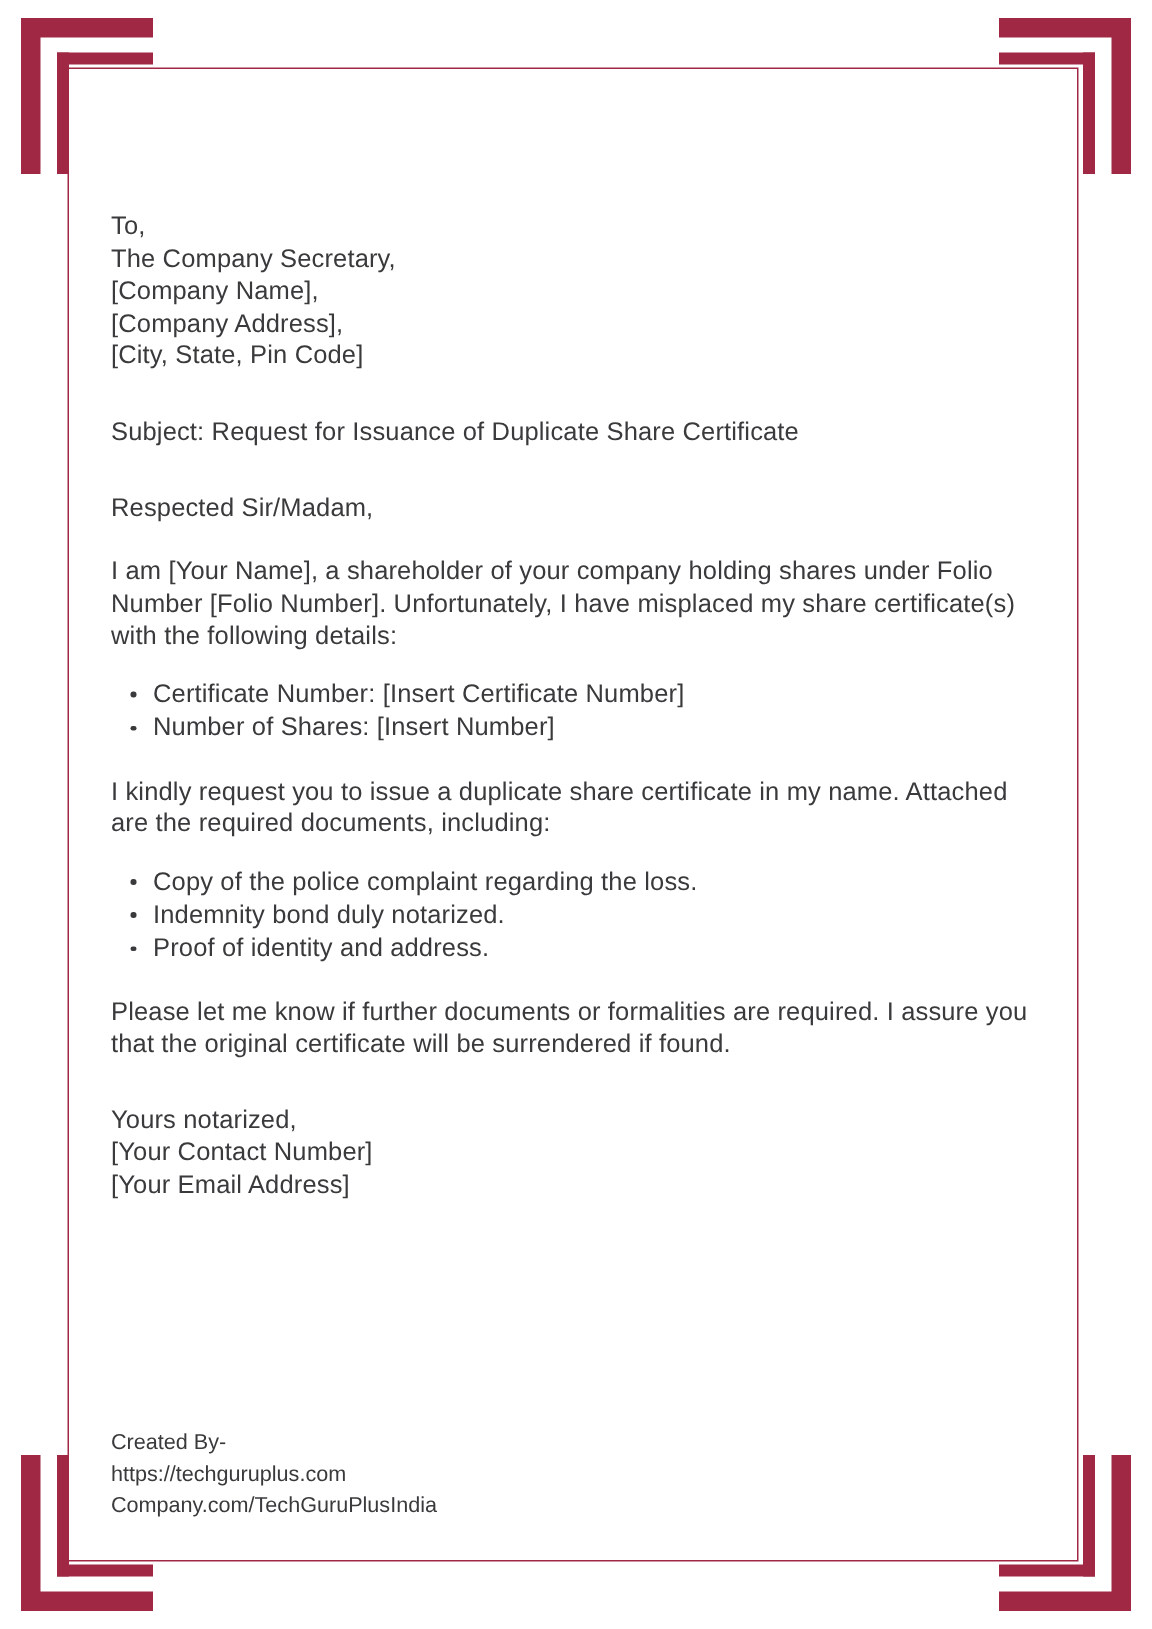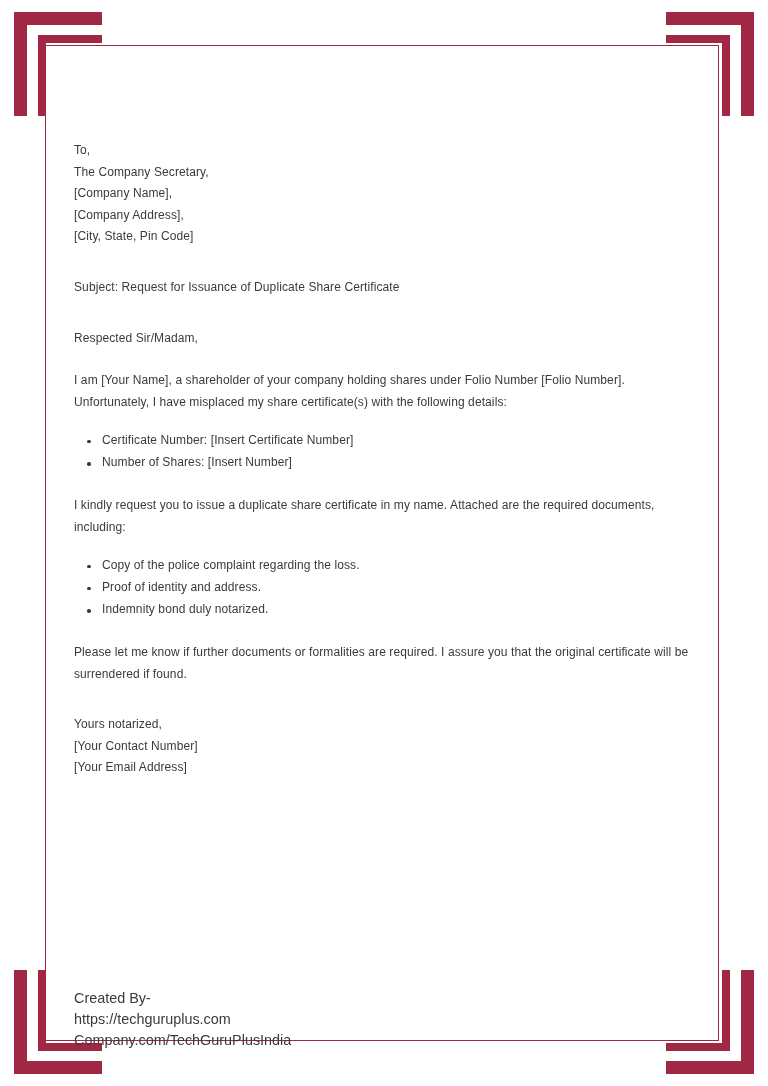--- a/index.html
+++ b/index.html
@@ -92,21 +92,21 @@
     border-width: 0 8px 8px 0;
   }
 
   
   .letter {
     position: absolute;
     left: 74px;
     top: 140px;
     width: 620px;
     color: #3a3a3c;
-    font-size: 12px;
+    font-size: 17px;
     line-height: 21.6px;
     letter-spacing: 0.1px;
   }
 
   .addr-line { white-space: pre; }
 
   .blk {
     margin-top: 29px;
   }
 
@@ -132,21 +132,21 @@
     top: 9.5px;
     width: 3.6px;
     height: 3.6px;
     border-radius: 50%;
     background: #3a3a3c;
   }
 
   .footer {
     position: absolute;
     left: 74px;
-    top: 988px;
+    top: 952px;
     color: #3a3a3c;
     font-size: 14.4px;
     line-height: 21.2px;
   }
   .footer div { white-space: pre; }
 </style>
 </head>
 <body>
 
 <div class="page">
@@ -188,22 +188,22 @@
 
     <ul class="bullets">
       <li>Certificate Number: [Insert Certificate Number]</li>
       <li>Number of Shares: [Insert Number]</li>
     </ul>
 
     <div class="para">I kindly request you to issue a duplicate share certificate in my name. Attached are the required documents, including:</div>
 
     <ul class="bullets">
       <li>Copy of the police complaint regarding the loss.</li>
+      <li>Indemnity bond duly notarized.</li>
       <li>Proof of identity and address.</li>
-      <li>Indemnity bond duly notarized.</li>
     </ul>
 
     <div class="para">Please let me know if further documents or formalities are required. I assure you that the original certificate will be surrendered if found.</div>
 
     <div class="blk">
       <div class="addr-line">Yours notarized,</div>
       <div class="addr-line">[Your Contact Number]</div>
       <div class="addr-line">[Your Email Address]</div>
     </div>
 

